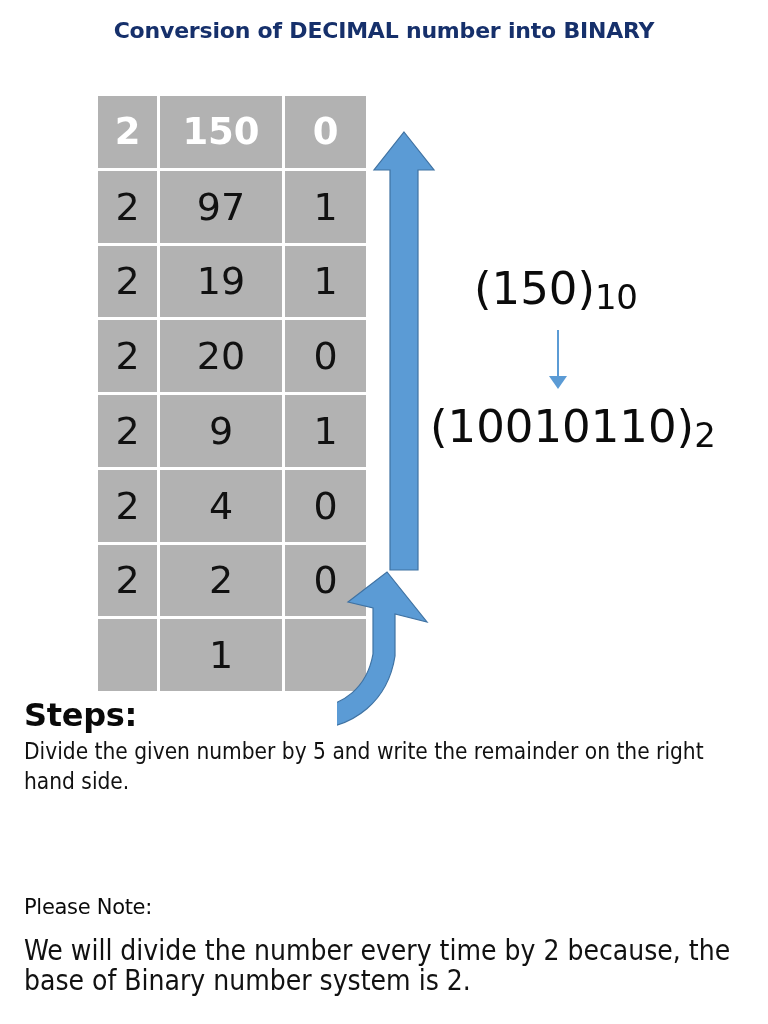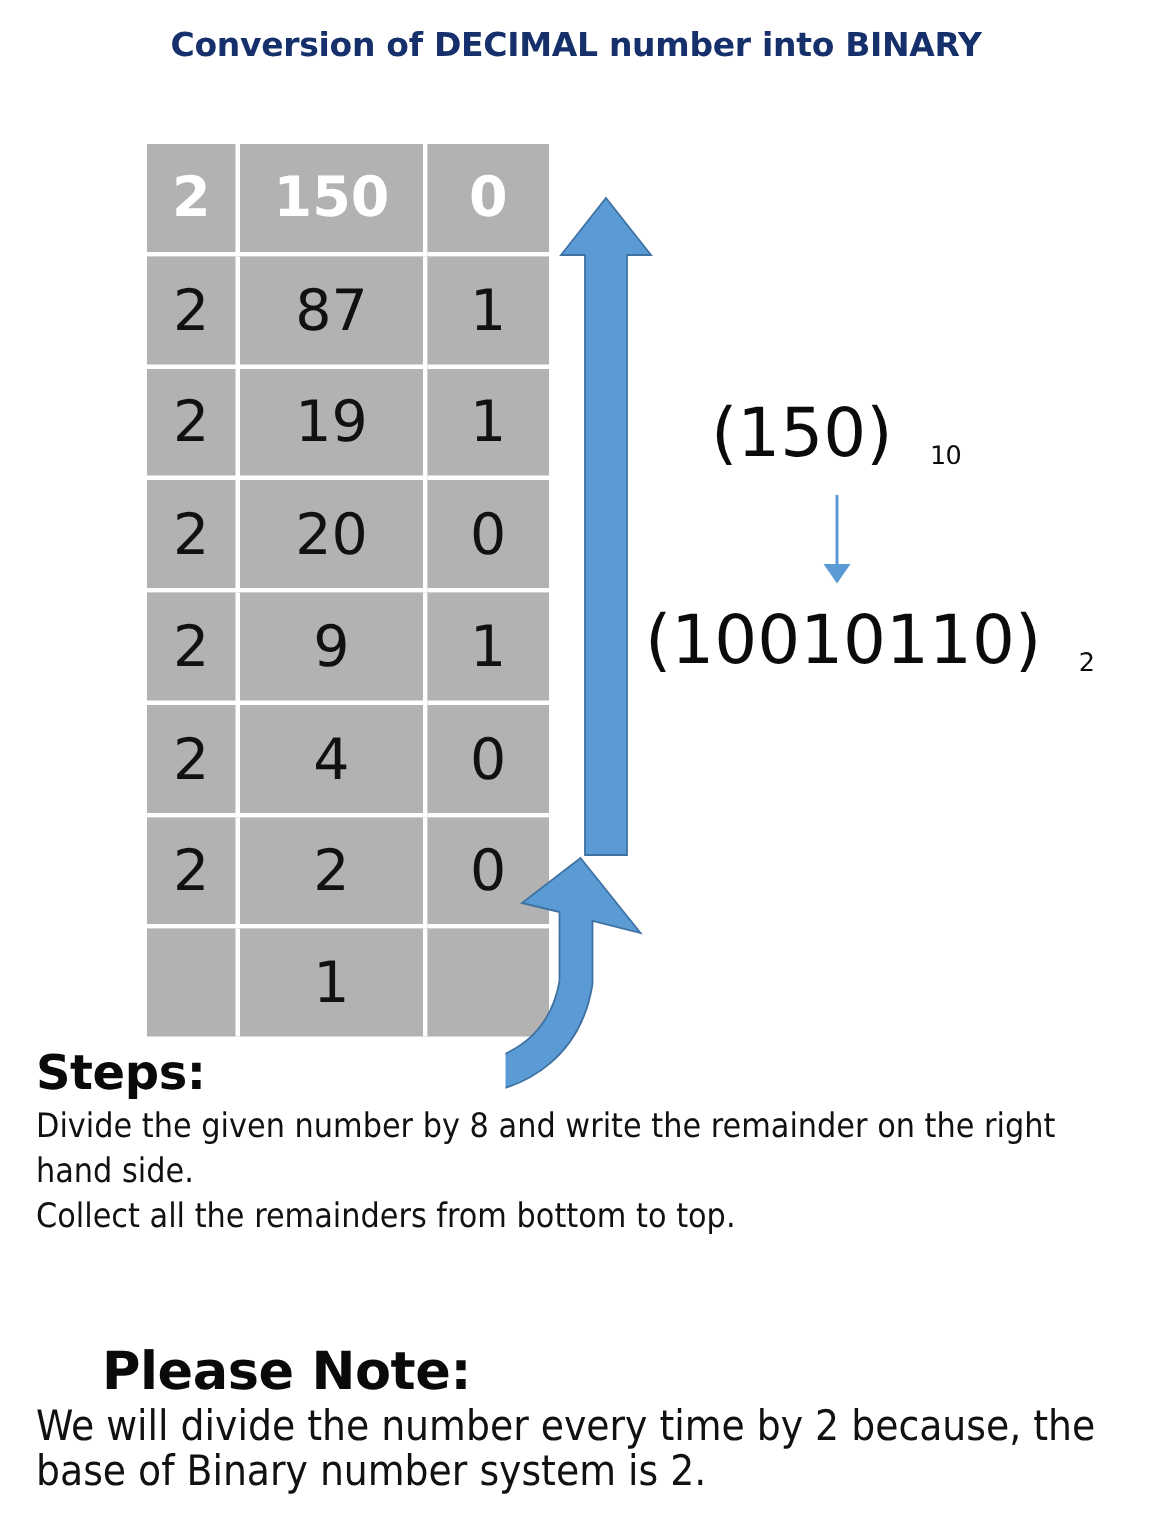--- a/index.html
+++ b/index.html
@@ -100,26 +100,25 @@
     position: absolute;
     left: 430px;
     top: 404px;
     font-family: "DejaVu Sans", sans-serif;
     font-size: 45px;
     color: #0b0b0b;
     white-space: nowrap;
     line-height: 1;
   }
   .sub {
-    font-size: 17px;
+    font-size: 34px;
     vertical-align: baseline;
     position: relative;
     top: 5px;
     letter-spacing: -0.5px;
-    margin-left: 25px;
   }
   #conversion-arrow {
     position: absolute;
     left: 540px;
     top: 328px;
     width: 36px;
     height: 64px;
   }
 
   
@@ -143,25 +142,24 @@
     line-height: 30px;
     color: #111111;
     font-stretch: condensed;
   }
   #steps-body p { margin: 0; }
   #note-heading {
     position: absolute;
     left: 24px;
     top: 895px;
     font-family: "DejaVu Sans", sans-serif;
-    font-weight: bold;
-    font-size: 35px;
+    font-weight: normal;
+    font-size: 21px;
     color: #0a0a0a;
     letter-spacing: -0.3px;
-    margin-left: 44px;
   }
   #note-body {
     position: absolute;
     left: 24px;
     top: 936px;
     width: 724px;
     font-family: "DejaVu Sans Condensed", "DejaVu Sans", sans-serif;
     font-size: 28px;
     line-height: 30px;
     color: #111111;
@@ -176,21 +174,21 @@
 
 <table id="division-table">
   <tbody>
     <tr class="header-row">
       <td class="col-divisor">2</td>
       <td class="col-dividend">150</td>
       <td class="col-remainder">0</td>
     </tr>
     <tr>
       <td class="col-divisor">2</td>
-      <td class="col-dividend">87</td>
+      <td class="col-dividend">97</td>
       <td class="col-remainder">1</td>
     </tr>
     <tr>
       <td class="col-divisor">2</td>
       <td class="col-dividend">19</td>
       <td class="col-remainder">1</td>
     </tr>
     <tr>
       <td class="col-divisor">2</td>
       <td class="col-dividend">20</td>
@@ -258,20 +256,19 @@
   <line x1="18" y1="2" x2="18" y2="50" stroke="#5b9bd5" stroke-width="2"></line>
   <polygon points="18,61 9,48 27,48" fill="#5b9bd5"></polygon>
 </svg>
 
 <div id="binary-expr">
   <span>(10010110)</span><span class="sub">2</span>
 </div>
 
 <div id="steps-heading">Steps:</div>
 <div id="steps-body">
-  <p>Divide the given number by 8 and write the remainder on the right hand side.</p>
-  <p>Collect all the remainders from bottom to top.</p>
+  <p>Divide the given number by 5 and write the remainder on the right hand side.</p>
 </div>
 
 <div id="note-heading">Please Note:</div>
 <div id="note-body">
   <p>We will divide the number every time by 2 because, the base of Binary number system is 2.</p>
 </div>
 
 </body></html>

